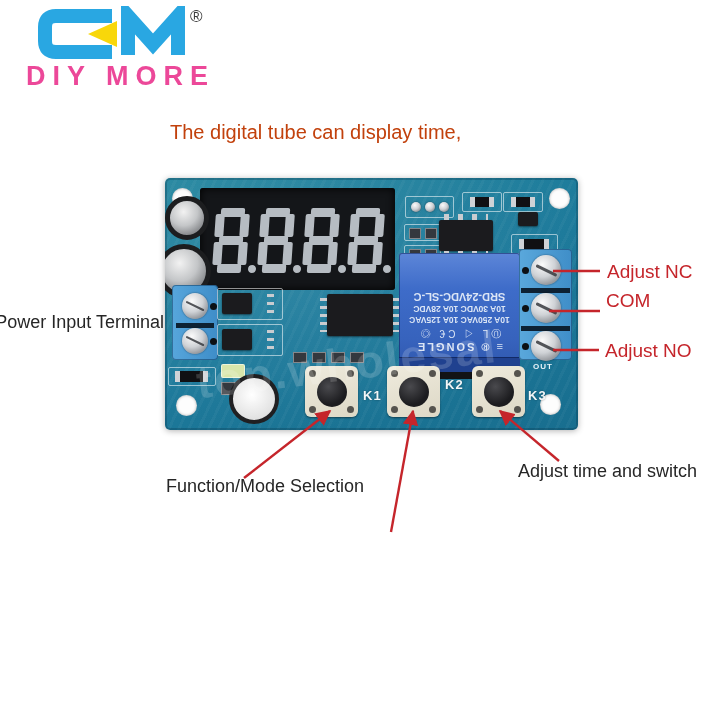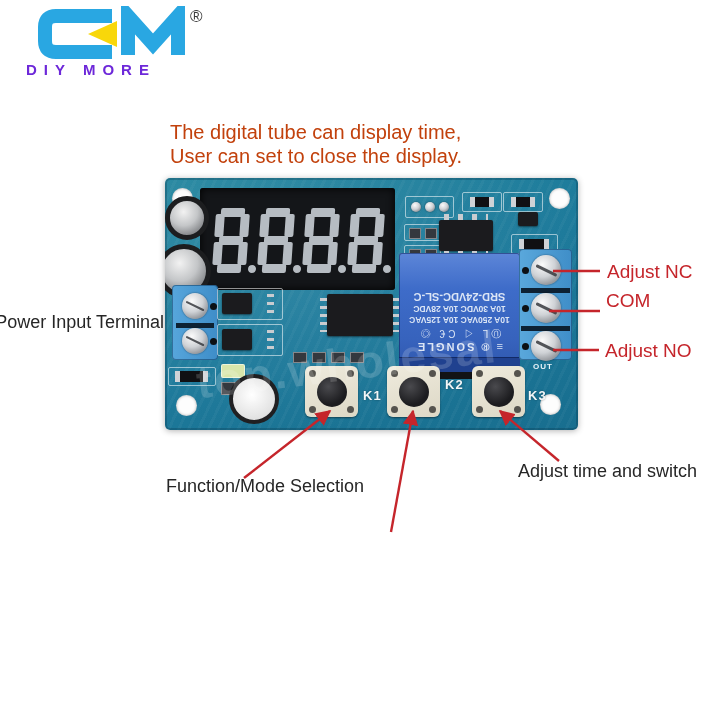--- a/index.html
+++ b/index.html
@@ -1,20 +1,20 @@
 <!DOCTYPE html>
 <html><head>
 <meta charset="utf-8">
 <style>
   html,body{margin:0;padding:0;}
   body{width:720px;height:720px;background:#ffffff;font-family:"Liberation Sans",sans-serif;position:relative;overflow:hidden;}
   .abs{position:absolute;}
 
   
-  #brand-name{left:26px;top:61px;font-size:15px;font-weight:700;letter-spacing:7px;color:#6d28d9;}
+  #brand-name{left:26px;top:61px;font-size:27px;font-weight:700;letter-spacing:7px;color:#ec4899;}
 
   
   #intro{left:170px;top:120px;font-size:20px;line-height:24px;color:#c2410c;}
 
   
   #pcb{left:165px;top:178px;width:413px;height:252px;border-radius:5px;overflow:hidden;
     background:
       radial-gradient(120% 120% at 30% 30%, rgba(255,255,255,.08), transparent 60%),
       repeating-linear-gradient(115deg, rgba(255,255,255,.035) 0 3px, transparent 3px 9px),
       linear-gradient(160deg,#24869f,#1d7a9b 50%,#186e8f);
@@ -87,21 +87,20 @@
 <svg class="abs" style="left:24px;top:6px;" width="190" height="56" viewBox="0 0 190 56">
   <path d="M88 10 H32 Q21 10 21 21 V35 Q21 46 32 46 H88" fill="none" stroke="#29a7e2" stroke-width="14"></path>
   <polygon points="64,28 93,15 93,41" fill="#f8d70a"></polygon>
   <path d="M104 49 V10 L129 38 L154 10 V49" fill="none" stroke="#29a7e2" stroke-width="14" stroke-linejoin="miter"></path>
   <text x="166" y="16" font-size="17" fill="#3a3a3a">®</text>
 </svg>
 <div class="abs" id="brand-name">DIY MORE</div>
 
 <div class="abs" id="intro">
   <div>The digital tube can display time,</div>
-  <div>User can set to close the display.</div>
 </div>
 
 <div class="abs" id="pcb">
 
   <div class="abs hole" style="left:7px;top:10px;"></div>
   <div class="abs hole" style="left:384px;top:10px;"></div>
   <div class="abs hole" style="left:11px;top:217px;"></div>
   <div class="abs hole" style="left:375px;top:216px;"></div>
 
   <div class="abs" id="display">

